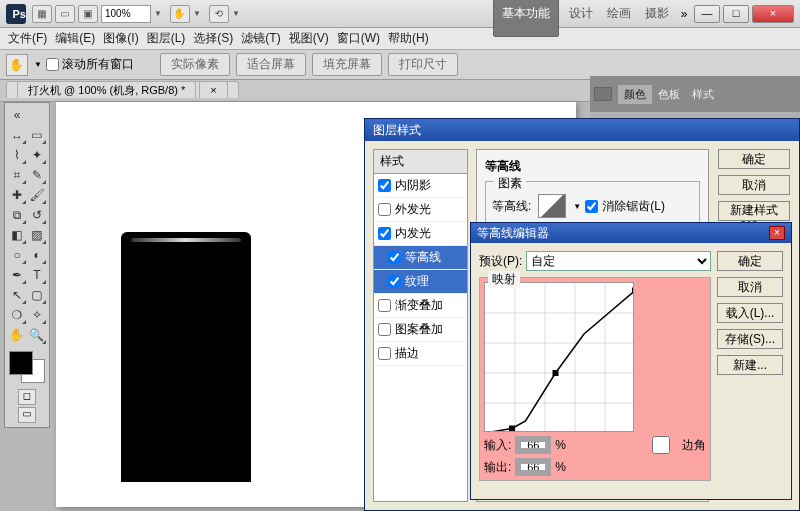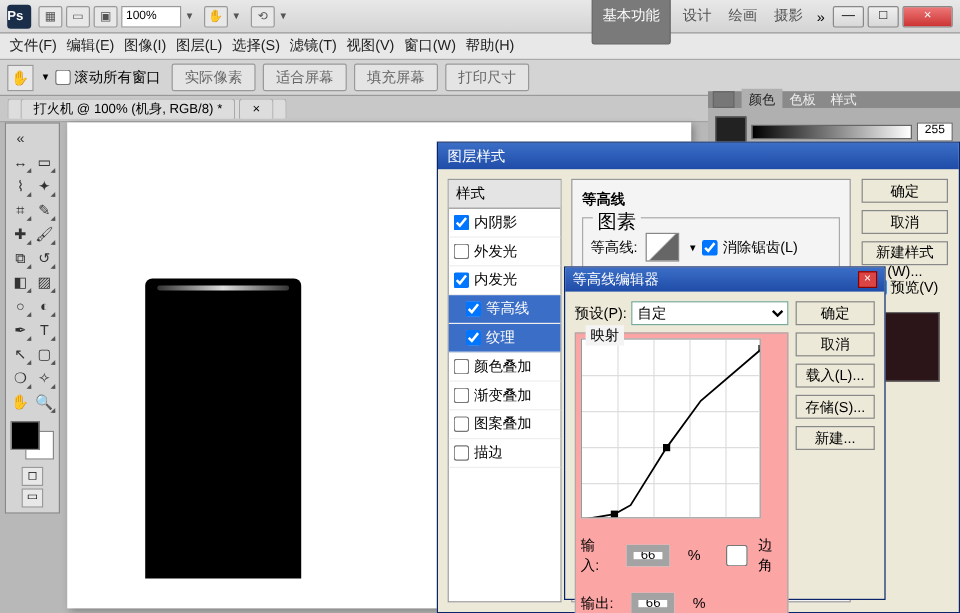--- a/index.html
+++ b/index.html
@@ -1,85 +1,85 @@
 <!DOCTYPE html>
 <html><head>
 <meta charset="utf-8">
 <style>
 *{box-sizing:border-box;margin:0;padding:0;font-family:"Microsoft YaHei",SimSun,sans-serif;font-size:12px;user-select:none}
 body{width:800px;height:511px;background:#b8b8b8;overflow:hidden;position:relative}
 .titlebar{height:28px;background:linear-gradient(#e8e8e8,#d4d4d4);display:flex;align-items:center;padding:0 6px;border-bottom:1px solid #999}
-.titlebar .logo{width:20px;height:20px;background:#1a2e4a;color:#fff;font-weight:bold;text-align:left;line-height:20px;border-radius:3px;font-size:11px;margin-right:6px}
+.titlebar .logo{width:20px;height:20px;background:#1a2e4a;color:#fff;font-weight:bold;text-align:right;line-height:20px;border-radius:3px;font-size:11px;margin-right:6px}
 .tb-ic{width:20px;height:18px;background:#e8e8e8;border:1px solid #999;margin-right:3px;border-radius:2px;display:flex;align-items:center;justify-content:center;font-size:10px;color:#555}
 .tb-zoom{width:50px;height:18px;background:#fff;border:1px solid #999;font-size:10px;padding:0 3px;display:flex;align-items:center;margin-right:3px}
 .tb-dd{width:10px;font-size:8px;color:#555;margin-right:6px}
 .spacer{flex:1}
 .workspace-btn{padding:14px 8px;background:#7a7a7a;color:#fff;border:1px solid #666;margin-right:4px;border-radius:2px}
 .workspace-tab{padding:2px 6px;color:#555;margin-right:2px}
 .win-ctrl{width:26px;height:18px;border:1px solid #888;margin-left:3px;text-align:center;line-height:15px;background:linear-gradient(#f0f0f0,#d8d8d8);border-radius:2px;font-size:11px}
 .win-close{background:linear-gradient(#e77,#c33);color:#fff;width:42px}
 .menubar{height:22px;background:#e8e8e8;display:flex;align-items:flex-start;padding:0 4px;border-bottom:1px solid #aaa}
 .menubar span{padding:2px 4px;color:#222;font-size:12px}
 .optbar{height:30px;background:#d4d4d4;display:flex;align-items:center;padding:0 6px;border-bottom:1px solid #999}
 .hand-ic{width:22px;height:22px;border:1px solid #999;background:#e8e8e8;text-align:center;line-height:20px;margin-right:6px}
 .chk{margin-right:3px}
-.optbar label{margin-right:9px}
+.optbar label{margin-right:26px}
 .opt-btn{padding:2px 10px;background:#e4e4e4;border:1px solid #999;margin-right:6px;border-radius:2px;color:#666}
 .doc-tab{height:22px;background:#c8c8c8;padding:3px 6px;border-bottom:1px solid #999}
 .doc-tab span{background:#ddd;padding:2px 10px;border:1px solid #aaa;border-bottom:none;border-radius:3px 3px 0 0;font-size:11px}
 .workspace{position:absolute;top:102px;left:0;right:0;bottom:0;background:#b8b8b8}
 .toolbox{position:absolute;left:4px;top:0;width:46px;background:#d4d4d4;border:1px solid #888;padding:2px}
 .toolbox .row{display:flex}
 .tool{width:21px;height:20px;display:flex;align-items:center;justify-content:center;font-size:12px;color:#333;position:relative}
 .tool::after{content:"";position:absolute;right:1px;bottom:1px;border:2px solid transparent;border-right-color:#555;border-bottom-color:#555}
 .tool.single::after{display:none}
 .swatch{width:40px;height:36px;position:relative;margin:4px auto}
 .swatch .fg{position:absolute;width:24px;height:24px;background:#000;border:1px solid #888;left:2px;top:2px}
 .swatch .bg{position:absolute;width:24px;height:24px;background:#fff;border:1px solid #888;right:2px;bottom:2px}
 .qm{width:18px;height:16px;border:1px solid #999;margin:2px auto;text-align:center;font-size:10px;background:#e8e8e8}
 .canvas-area{position:absolute;left:56px;top:0;width:520px;height:405px;background:#fff;box-shadow:2px 2px 6px rgba(0,0,0,0.3)}
 .canvas-content{position:absolute;left:65px;top:130px;width:130px;height:250px;background:#000;border-radius:6px 6px 0 0}
 .canvas-content .hl{position:absolute;top:6px;left:10px;right:10px;height:4px;background:linear-gradient(90deg,#333,#ddd,#333);border-radius:2px}
 .right-panels{position:absolute;right:0;top:-26px;width:210px}
-.panel-header{height:14px;background:#8a8a8a;display:flex;align-items:center;padding:0 4px}
+.panel-header{height:36px;background:#8a8a8a;display:flex;align-items:center;padding:0 4px}
 .panel-tab{padding:2px 6px;color:#eee;font-size:11px}
 .panel-tab.active{background:#b0b0b0;color:#222}
 .color-panel{height:40px;background:#b0b0b0;padding:6px;display:flex;align-items:center;gap:4px}
 .swatch-mini{width:26px;height:26px;border:1px solid #666;background:#222}
 .slider{flex:1;height:12px;background:linear-gradient(90deg,#000,#fff);border:1px solid #666}
 .val-box{width:30px;height:16px;background:#fff;border:1px solid #666;font-size:10px;text-align:center}
 
 .ls-dialog{position:absolute;left:364px;top:118px;width:436px;height:393px;background:#ece9d8;border:1px solid #0a246a}
 .ls-title{height:22px;background:linear-gradient(#3b6ec7,#1f4ca8);color:#fff;padding:3px 8px;font-size:12px}
 .ls-body{display:flex;height:calc(100% - 22px);padding:8px;gap:8px}
 .ls-left{width:95px;border:1px solid #999;background:#fff}
 .ls-left-hdr{background:#e4e4e4;border-bottom:1px solid #999;padding:3px 6px;font-size:12px}
 .ls-item{padding:3px 4px;display:flex;align-items:center;font-size:12px;border-bottom:1px solid #eee}
 .ls-item input{margin-right:4px}
 .ls-item.sel{background:#3b6ec7;color:#fff}
 .ls-item.sub{padding-left:14px}
 .ls-mid{flex:1;border:1px solid #999;background:#f4f4f4;padding:8px;position:relative}
 .fieldset{border:1px solid #aaa;padding:6px;margin-bottom:6px;position:relative}
-.fieldset .legend{position:absolute;top:-7px;left:8px;background:#f4f4f4;padding:0 4px;font-size:16px}
+.fieldset .legend{position:absolute;top:-7px;left:8px;background:#f4f4f4;padding:0 4px;font-size:12px}
 .ls-right{width:74px;display:flex;flex-direction:column;gap:6px;align-items:center}
 .ls-btn{width:72px;height:20px;background:#ece9d8;border:1px solid #888;font-size:12px}
 .thumb{width:58px;height:58px;background:#2b1518;border:1px solid #666;margin-top:6px}
 .contour-sw{width:28px;height:24px;border:1px solid #888;background:linear-gradient(135deg,#fff 48%,#666 52%);display:inline-block;vertical-align:middle;margin:0 3px}
 
-.ce-dialog{position:absolute;left:470px;top:222px;width:268px;height:278px;background:#ece9d8;border:1px solid #0a246a;z-index:5}
+.ce-dialog{position:absolute;left:470px;top:222px;width:322px;height:278px;background:#ece9d8;border:1px solid #0a246a;z-index:5}
 .ce-title{height:20px;background:linear-gradient(#3b6ec7,#1f4ca8);color:#fff;padding:2px 6px;display:flex;align-items:center}
 .ce-title .x{margin-left:auto;width:16px;height:14px;background:#d44;border:1px solid #800;text-align:center;line-height:12px;font-size:10px}
 .ce-body{padding:8px;display:flex;gap:6px}
 .ce-left{flex:1}
 .ce-row{display:flex;align-items:center;gap:4px;margin-bottom:6px}
 .ce-row select{flex:1;height:20px;border:1px solid #7a9;background:#fff;font-size:12px}
 .ce-graph{border:1px solid #aaa;padding:4px;background:#fca5a5;position:relative}
 .ce-graph .legend{position:absolute;top:-7px;left:8px;background:#f4f4f4;padding:0 4px;font-size:12px}
 .graph-svg{background:#fff;border:1px solid #999;display:block}
-.ce-io{display:flex;align-items:center;gap:15px;margin-top:14px}
+.ce-io{display:flex;align-items:center;gap:4px;margin-top:4px}
 .ce-io input{width:36px;height:18px;border:6px solid #a3a3a3;text-align:center;font-size:11px}
 .ce-right{width:66px;display:flex;flex-direction:column;gap:6px}
 .ce-btn{height:20px;background:#ece9d8;border:1px solid #888;font-size:12px}
 </style>
 </head>
 <body>
 
 <div class="titlebar">
   <div class="logo">Ps</div>
   <div class="tb-ic">▦</div>
@@ -226,24 +226,20 @@
           <input type="checkbox" checked="" style="">
           <span>内发光</span>
         </div>
       <div class="ls-item sel sub">
           <input type="checkbox" checked="" style="">
           <span>等高线</span>
         </div>
       <div class="ls-item sel sub">
           <input type="checkbox" checked="" style="">
           <span>纹理</span>
-        </div>
-      <div class="ls-item">
-          <input type="checkbox" style="">
-          <span>颜色叠加</span>
         </div>
       <div class="ls-item">
           <input type="checkbox" style="">
           <span>渐变叠加</span>
         </div>
       <div class="ls-item">
           <input type="checkbox" style="">
           <span>图案叠加</span>
         </div>
       <div class="ls-item">

